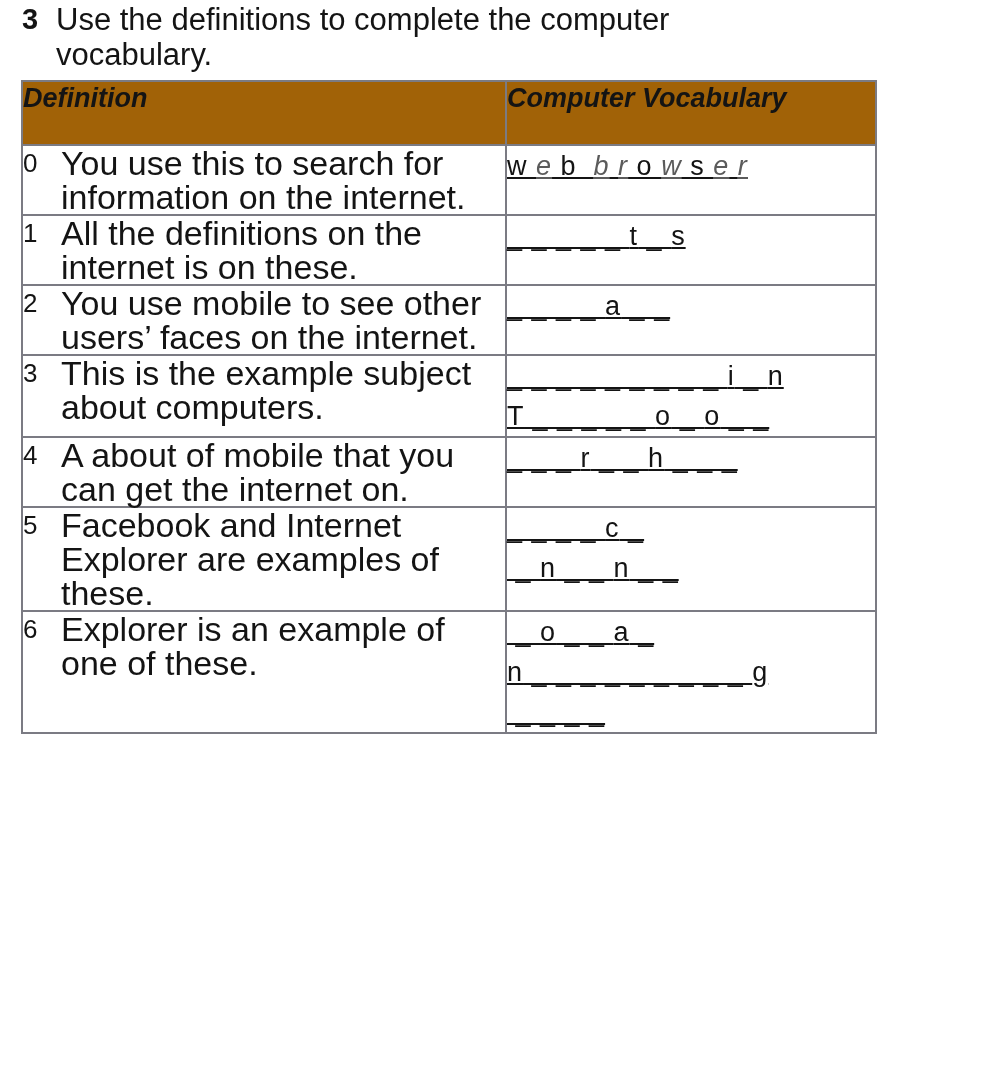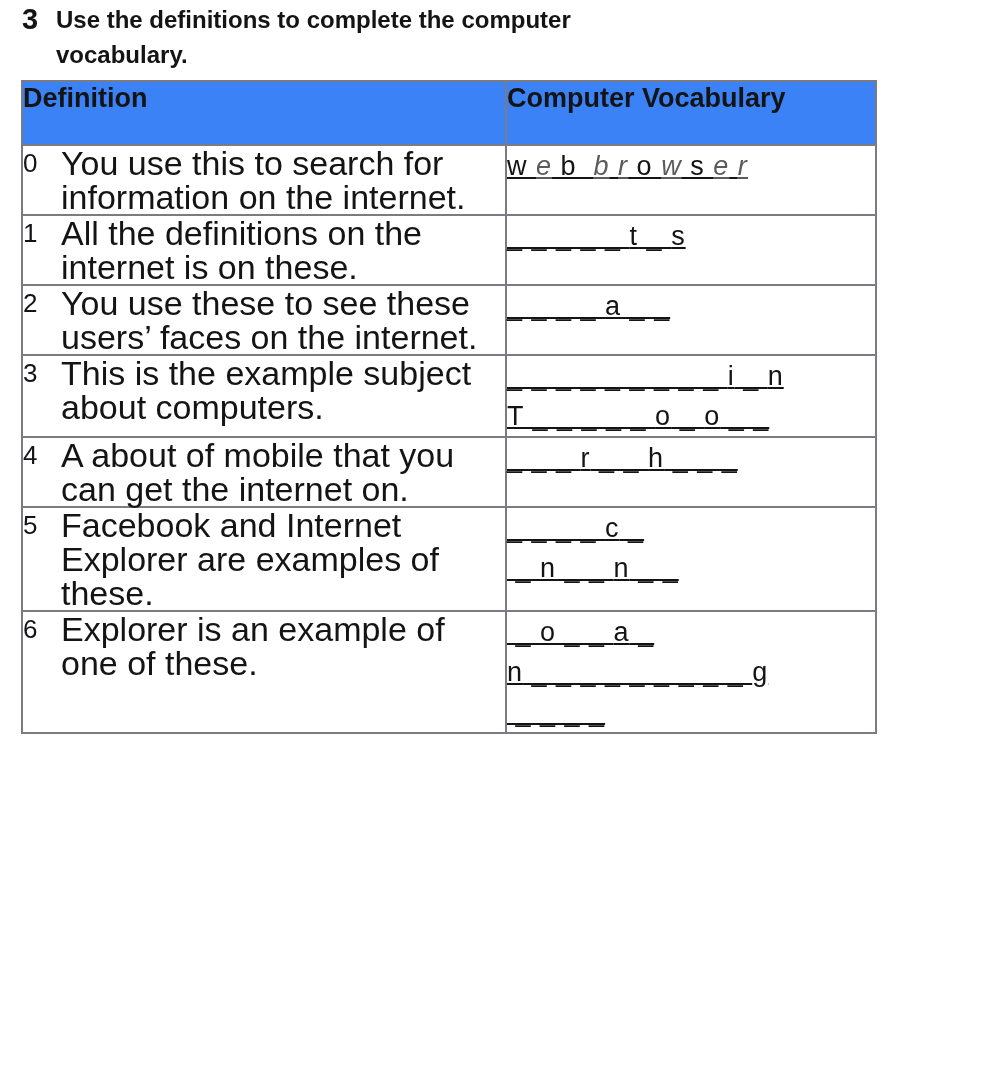--- a/index.html
+++ b/index.html
@@ -25,22 +25,22 @@
     width: 940px;
   }
   .exercise-num {
     font-size: 29px;
     font-weight: bold;
     line-height: 35px;
     width: 34px;
     flex: 0 0 34px;
   }
   .exercise-title {
-    font-size: 24px;
-    font-weight: bold;
+    font-size: 31px;
+    font-weight: normal;
     line-height: 35px;
     max-width: 640px;
   }
 
   
   .vocab-table-wrap {
     padding: 8px 0 0 21px;
   }
   table.vocab-table {
     border-collapse: collapse;
@@ -50,27 +50,28 @@
   table.vocab-table th,
   table.vocab-table td {
     border: 2px solid #7b7b83;
     vertical-align: top;
     padding: 0;
   }
   col.col-def  { width: 484px; }
   col.col-vocab{ width: 370px; }
 
   thead th {
-    background: #3b82f6;
+    background: #a16207;
     font-size: 27px;
     font-weight: bold;
     text-align: left;
     line-height: 32px;
     padding: 7px 0 12px 12px;
     height: 62px;
+    font-style: italic;
   }
 
   
   .def-cell {
     padding: 8px 6px 10px 10px;
   }
   .def-inner {
     display: flex;
     align-items: flex-start;
   }
@@ -161,21 +162,21 @@
           <td class="vocab-cell">
             <div class="vocab-lines">
               <div class="vocab-line"><span class="blank">_ _ _ _ _ </span><span class="given">t</span><span class="blank"> _ </span><span class="given">s</span></div>
             </div>
           </td>
         </tr>
         <tr>
           <td class="def-cell">
             <div class="def-inner">
               <div class="def-num">2</div>
-              <div class="def-text">You use these to see these users’ faces on the internet.</div>
+              <div class="def-text">You use mobile to see other users’ faces on the internet.</div>
             </div>
           </td>
           <td class="vocab-cell">
             <div class="vocab-lines">
               <div class="vocab-line"><span class="blank">_ _ _ _ </span><span class="given">a</span><span class="blank"> _ _</span></div>
             </div>
           </td>
         </tr>
         <tr>
           <td class="def-cell">

